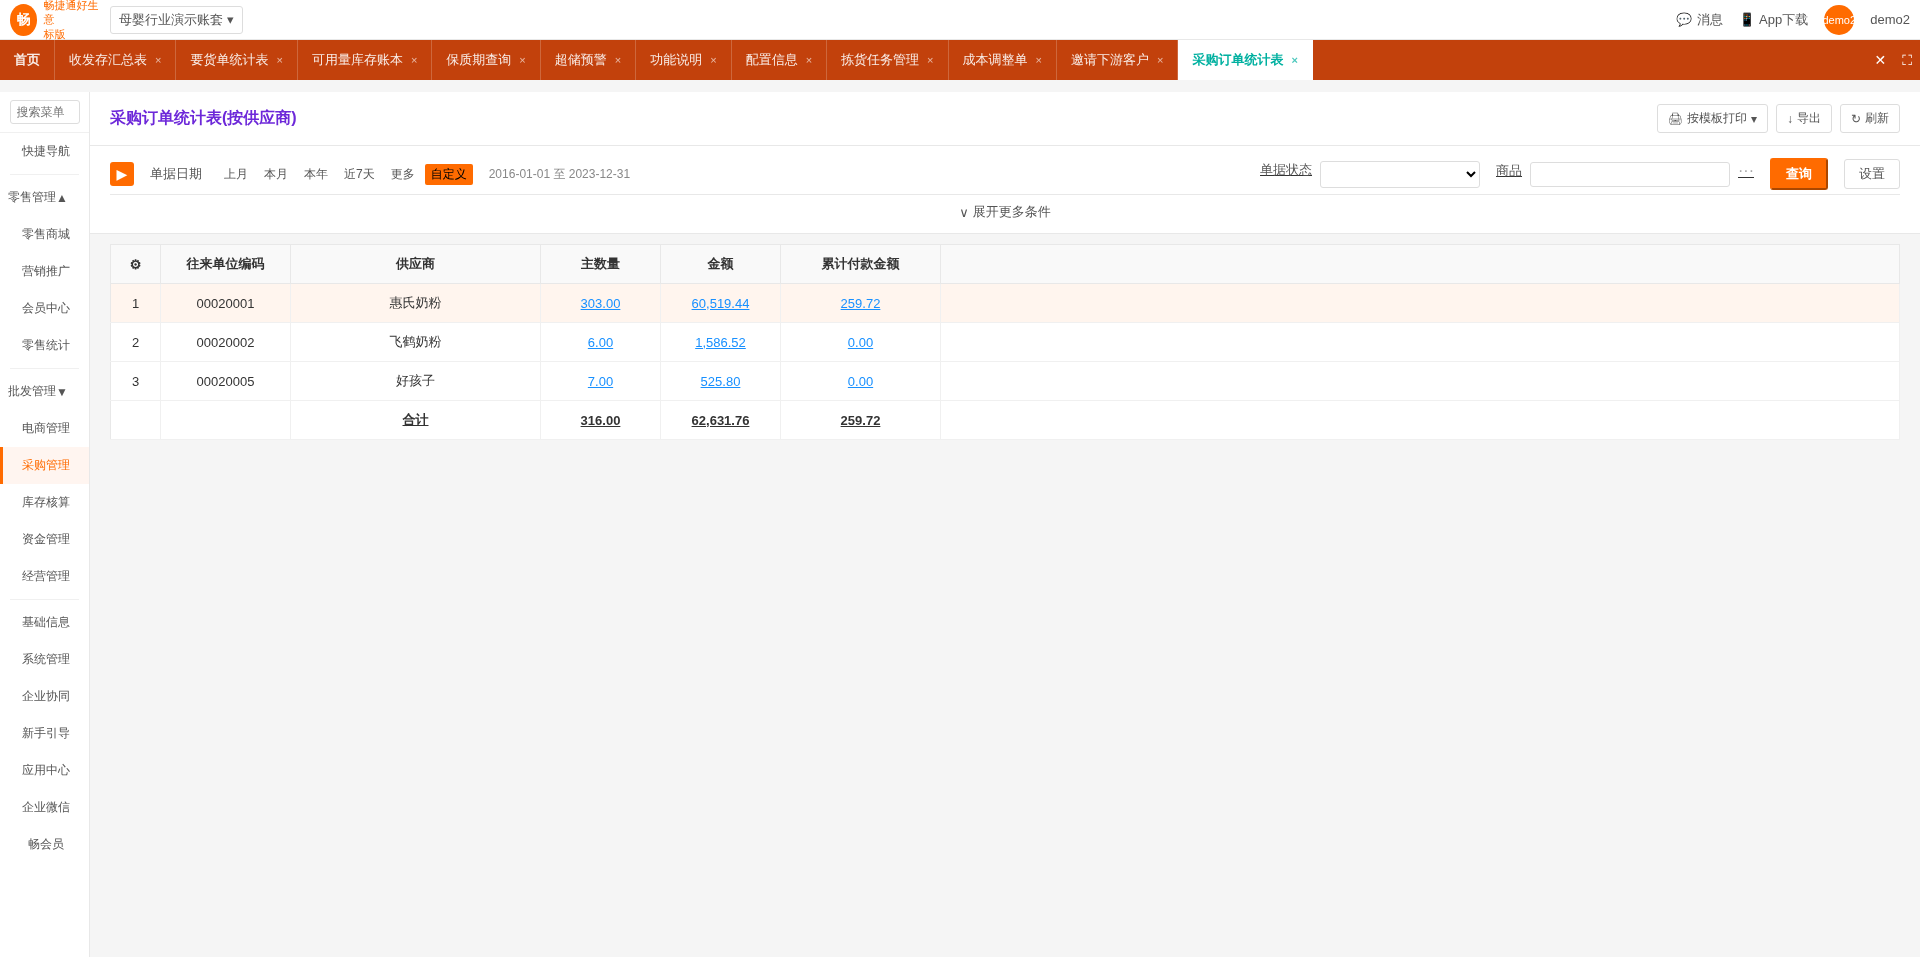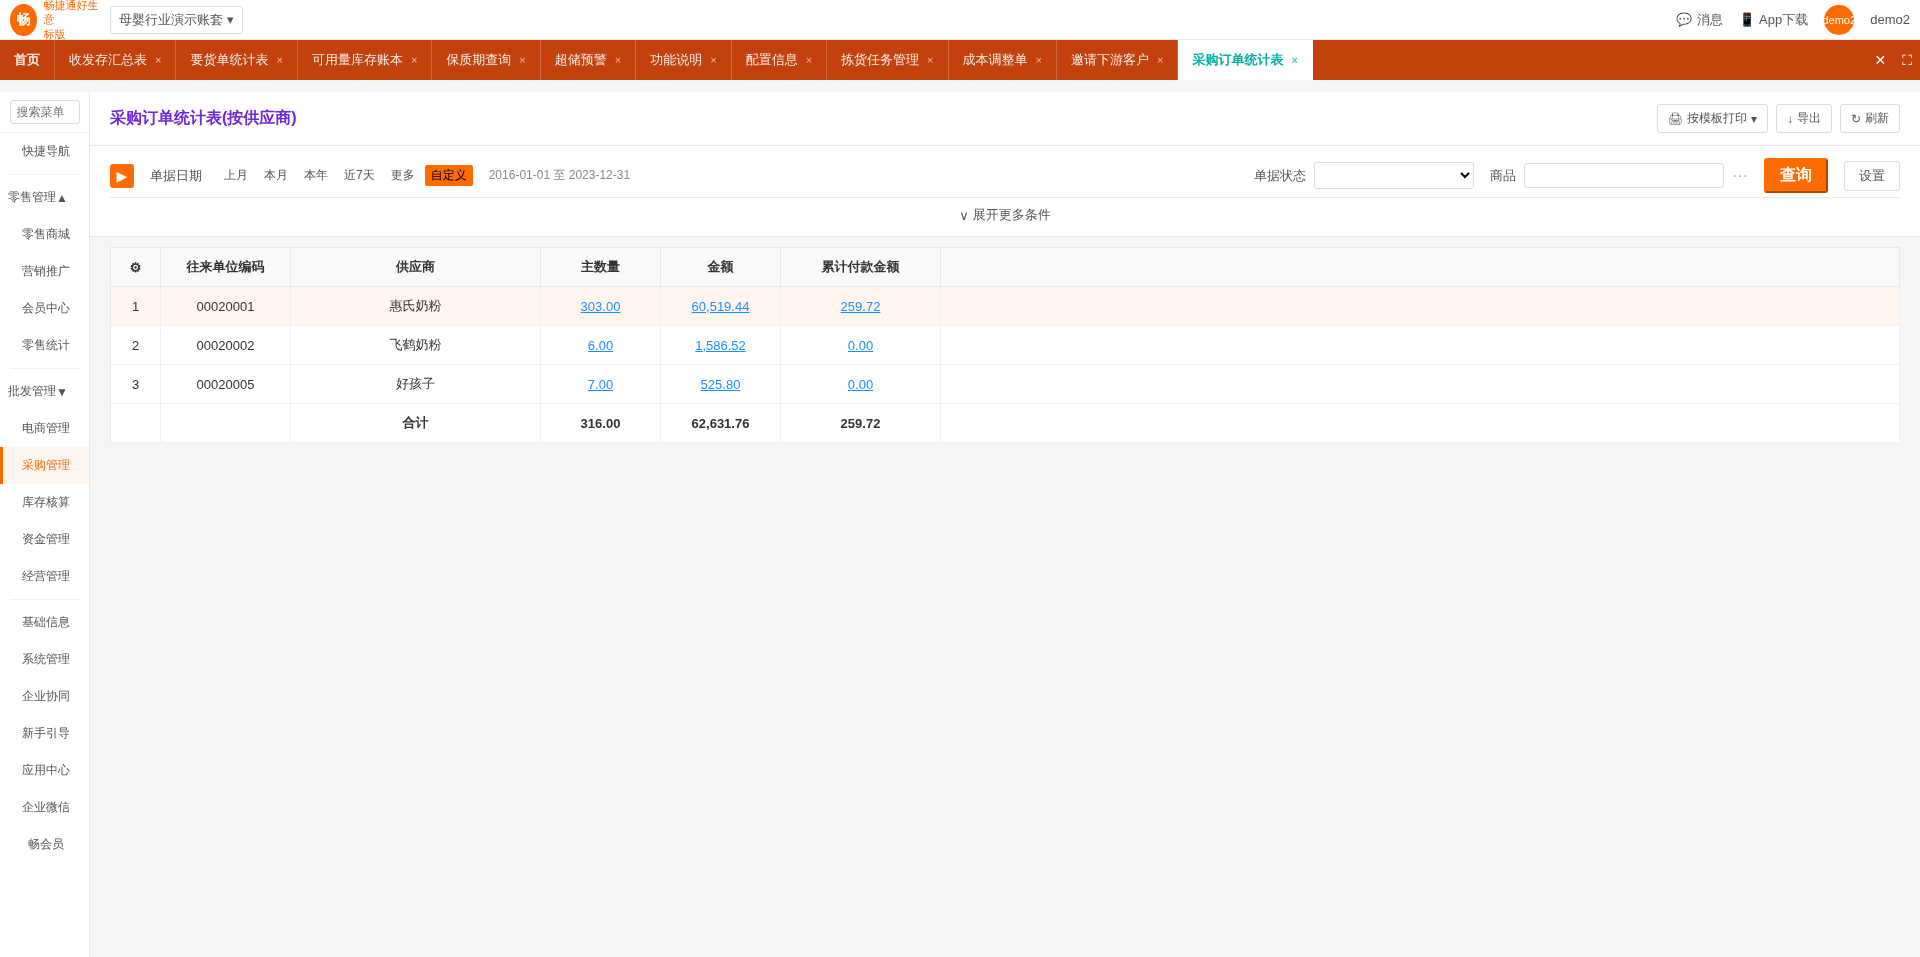--- a/index.html
+++ b/index.html
@@ -34,47 +34,47 @@
     .sidebar-item-search input { width: 70px; border: 1px solid #ddd; border-radius: 3px; padding: 4px 6px; font-size: 12px; }
     .sidebar-divider { height: 1px; background: #f0f0f0; margin: 4px 10px; }
     .sidebar-group-item { display: flex; align-items: center; padding: 10px 8px; font-size: 12px; color: #555; cursor: pointer; }
 
     
     #content { flex: 1; display: flex; flex-direction: column; overflow: hidden; background: #f5f5f5; }
     #page-header { background: #fff; padding: 12px 20px; border-bottom: 1px solid #e8e8e8; display: flex; align-items: center; justify-content: space-between; flex-shrink: 0; }
     #page-title { font-size: 16px; font-weight: bold; color: #6d28d9; }
     #header-actions { display: flex; align-items: center; gap: 8px; }
     .header-btn { display: flex; align-items: center; gap: 4px; padding: 5px 10px; border: 1px solid #ddd; border-radius: 3px; cursor: pointer; font-size: 12px; background: #fff; color: #555; }
-    .btn-primary { background: #ff6b00; color: white; border-color: #ff6b00; border-radius: 3px; padding: 5px 14px; cursor: pointer; font-size: 16px; font-weight: bold; }
+    .btn-primary { background: #ff6b00; color: white; border-color: #ff6b00; border-radius: 3px; padding: 5px 14px; cursor: pointer; font-size: 13px; font-weight: bold; }
     .btn-secondary { background: #fff; color: #555; border: 1px solid #ddd; border-radius: 3px; padding: 5px 14px; cursor: pointer; font-size: 13px; }
 
     
     #filter-area { background: #fff; padding: 12px 20px; border-bottom: 1px solid #e8e8e8; flex-shrink: 0; }
     .filter-row { display: flex; align-items: center; gap: 16px; flex-wrap: wrap; }
     .filter-toggle-btn { width: 24px; height: 24px; background: #ff6b00; color: white; border-radius: 3px; display: flex; align-items: center; justify-content: center; cursor: pointer; font-size: 14px; flex-shrink: 0; }
     .filter-label { font-size: 13px; color: #555; white-space: nowrap; }
     .date-quick-btns { display: flex; gap: 4px; align-items: center; }
     .date-quick-btn { padding: 2px 6px; font-size: 12px; color: #555; cursor: pointer; border-radius: 2px; }
     .date-custom-badge { background: #ff6b00; color: #000000; padding: 2px 6px; border-radius: 2px; font-size: 12px; cursor: pointer; }
     .date-range-text { font-size: 12px; color: #888; }
-    .filter-select-wrapper { display: flex; align-items: center; gap: 8px; }
+    .filter-select-wrapper { display: flex; gap: 8px; text-decoration: underline; }
     .filter-select { border: 1px solid #ddd; border-radius: 3px; padding: 4px 8px; font-size: 13px; min-width: 160px; background: #fff; }
     .filter-input { border: 1px solid #ddd; border-radius: 3px; padding: 4px 8px; font-size: 13px; min-width: 200px; }
     .filter-more-btn { display: flex; align-items: center; gap: 4px; color: #555; cursor: pointer; font-size: 13px; border-top: 1px solid #e8e8e8; padding-top: 8px; margin-top: 4px; justify-content: center; }
     .filter-dots { color: #aaa; cursor: pointer; font-size: 16px; }
 
     
     #table-area { flex: 1; overflow: auto; padding: 10px 20px; }
     .data-table { width: 100%; border-collapse: collapse; background: #fff; border: 1px solid #e8e8e8; }
     .data-table th { background: #f9f9f9; padding: 10px 12px; text-align: center; font-size: 13px; font-weight: bold; color: #333; border-bottom: 1px solid #e8e8e8; border-right: 1px solid #e8e8e8; white-space: nowrap; }
     .data-table td { padding: 10px 12px; text-align: center; font-size: 13px; color: #333; border-bottom: 1px solid #f0f0f0; border-right: 1px solid #f0f0f0; }
     .data-table tr:nth-child(odd) td { background: #fff; }
     .data-table tr.highlighted td { background: #fff5ee; }
     .data-table td.num-cell { color: #1890ff; text-decoration: underline; cursor: pointer; }
-    .table-footer { background: #be185d; border: 1px solid #e8e8e8; border-top: none; }
+    .table-footer { background: #be185d; border: 1px solid #e8e8e8; border-top: none; text-decoration: underline; }
     .table-footer td { padding: 10px 12px; font-weight: bold; font-size: 13px; text-align: center; border-right: 1px solid #f0f0f0; }
     .col-no { width: 50px; }
     .col-code { width: 130px; }
     .col-supplier { width: 250px; }
     .col-qty { width: 120px; }
     .col-amount { width: 120px; }
     .col-paid { width: 160px; }
   </style>
 </head>
 <body>

